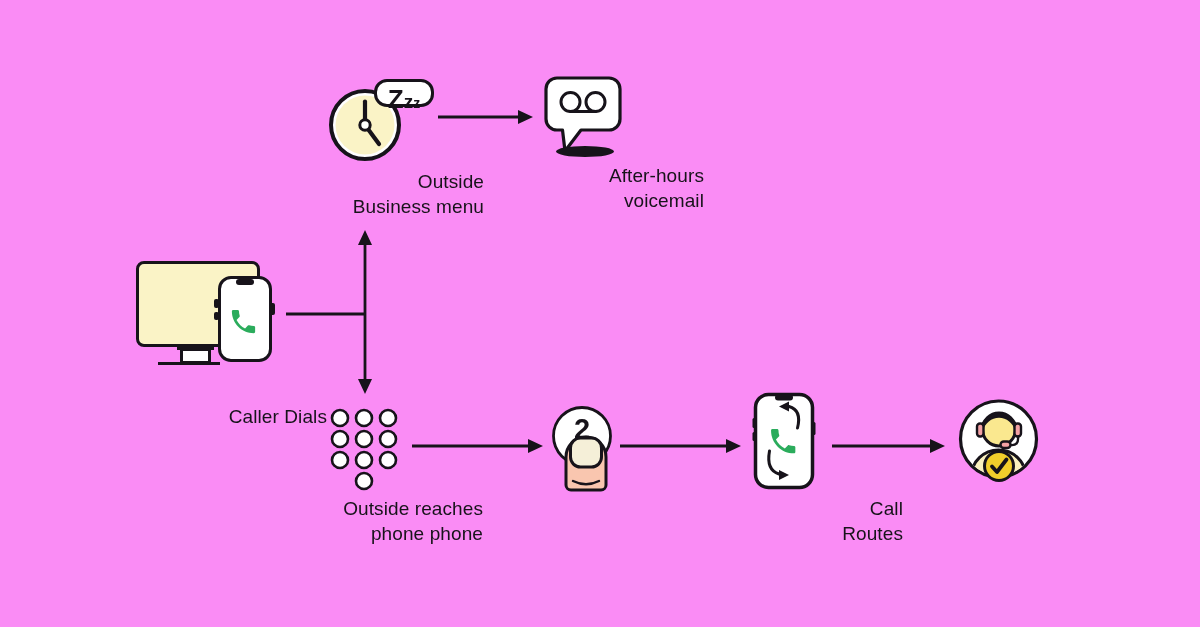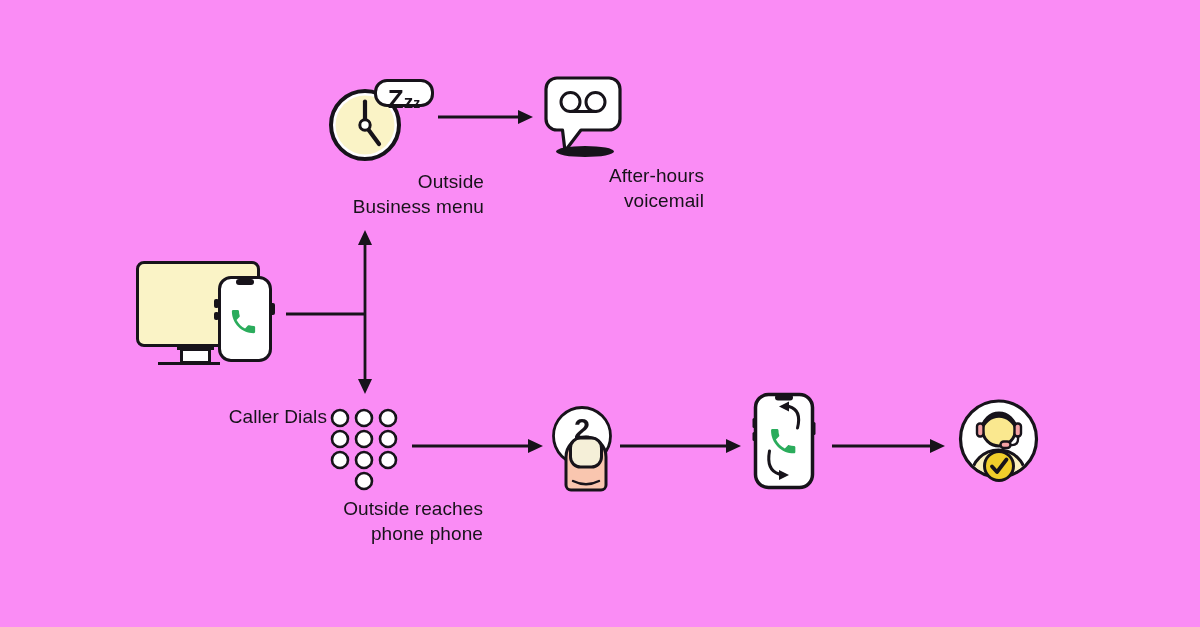--- a/index.html
+++ b/index.html
@@ -153,20 +153,22 @@
     <rect class="fill-ink" x="23" y="3.5" width="18" height="6" rx="3"></rect>
     <g transform="translate(15,34) scale(1.35)">
       <path class="fill-green" d="M6.62 10.79c1.44 2.83 3.76 5.14 6.59 6.59l2.2-2.2c.27-.27.67-.36 1.02-.24 1.12.37 2.33.57 3.57.57.55 0 1 .45 1 1V20c0 .55-.45 1-1 1-9.39 0-17-7.61-17-17 0-.55.45-1 1-1h3.5c.55 0 1 .45 1 1 0 1.25.2 2.45.57 3.57.11.35.03.74-.25 1.02l-2.2 2.2z"></path>
     </g>
     <path class="stroke" d="M45.5,37 Q50,19 37,15.5" stroke-width="3"></path>
     <polygon class="fill-ink" points="27,15.5 37,10.5 37,20.5"></polygon>
     <path class="stroke" d="M17.5,60 Q14,79 27,83" stroke-width="3"></path>
     <polygon class="fill-ink" points="37,84 27,79 27,89"></polygon>
   </svg>
   <div class="label" style="left:663px;top:496px;">
+    <div>Call</div>
+    <div>Routes</div>
   </div>
 
   <svg class="abs arrow" style="left:831px;top:437px;" width="116" height="18" viewBox="0 0 116 18">
     <line x1="1" y1="9" x2="100" y2="9"></line>
       <polygon points="99,2 114,9 99,16"></polygon>
   </svg>
 
   <svg class="abs" style="left:957px;top:398px;" width="84" height="88" viewBox="0 0 84 88">
     <defs>
         <clipPath id="avclip">

